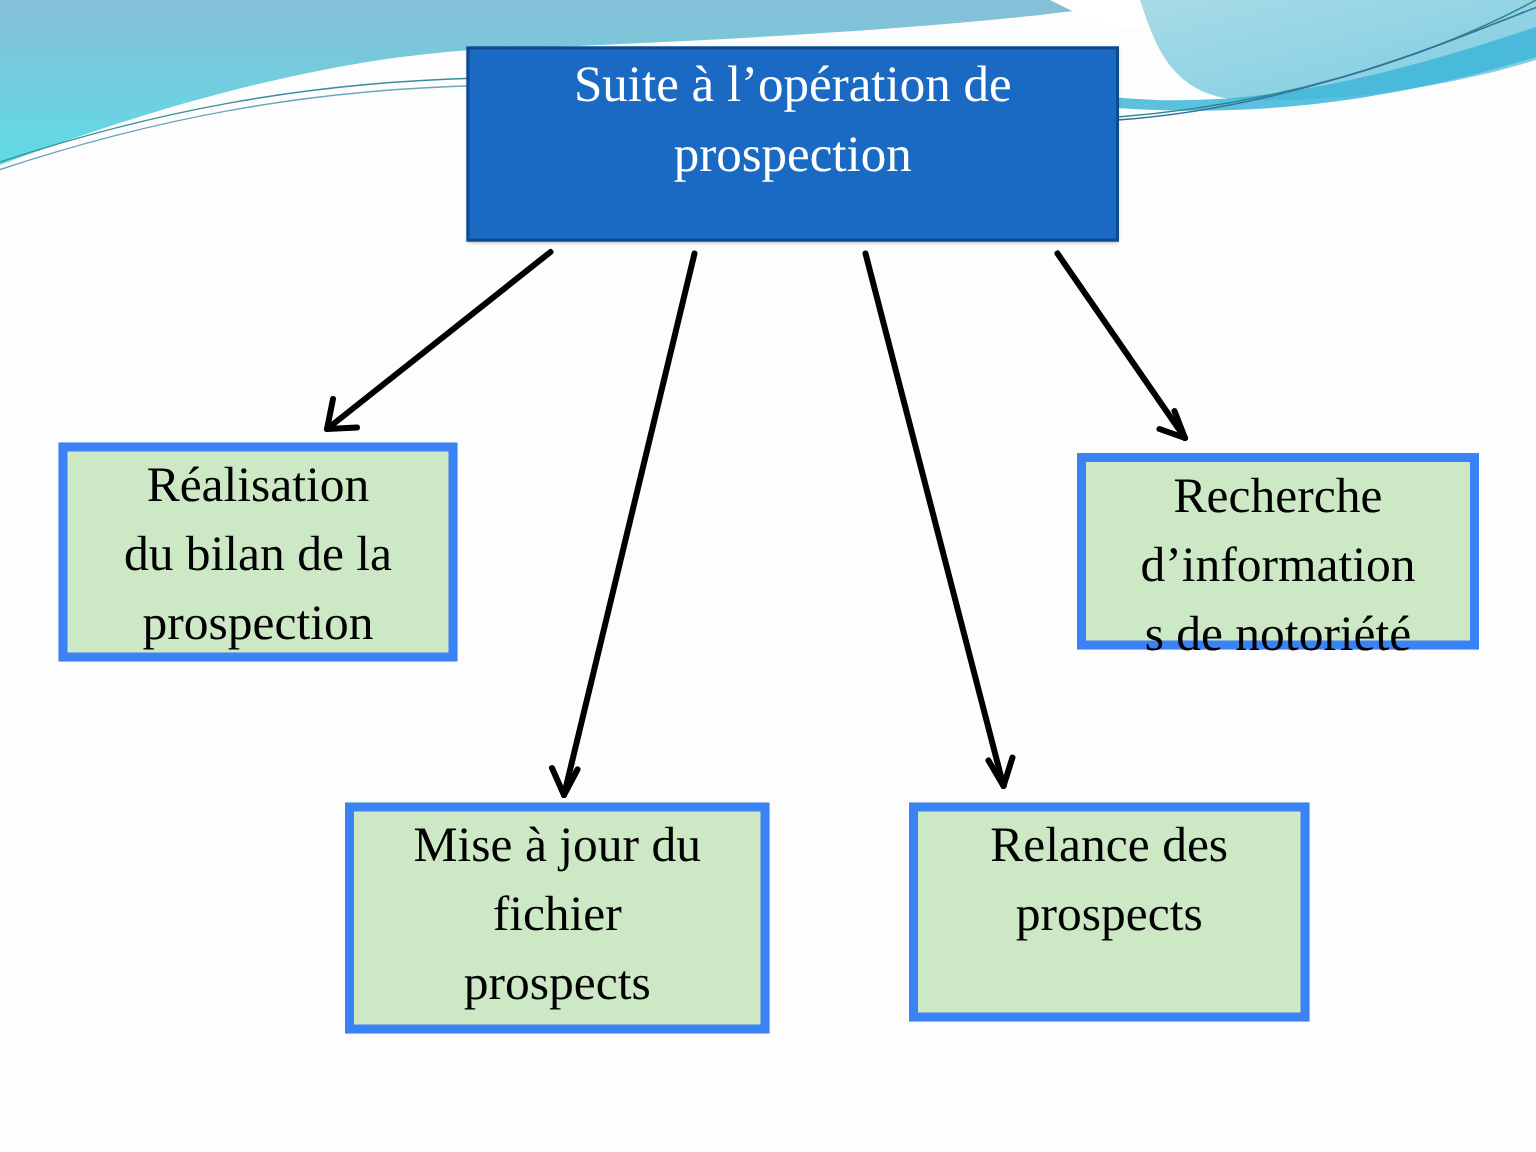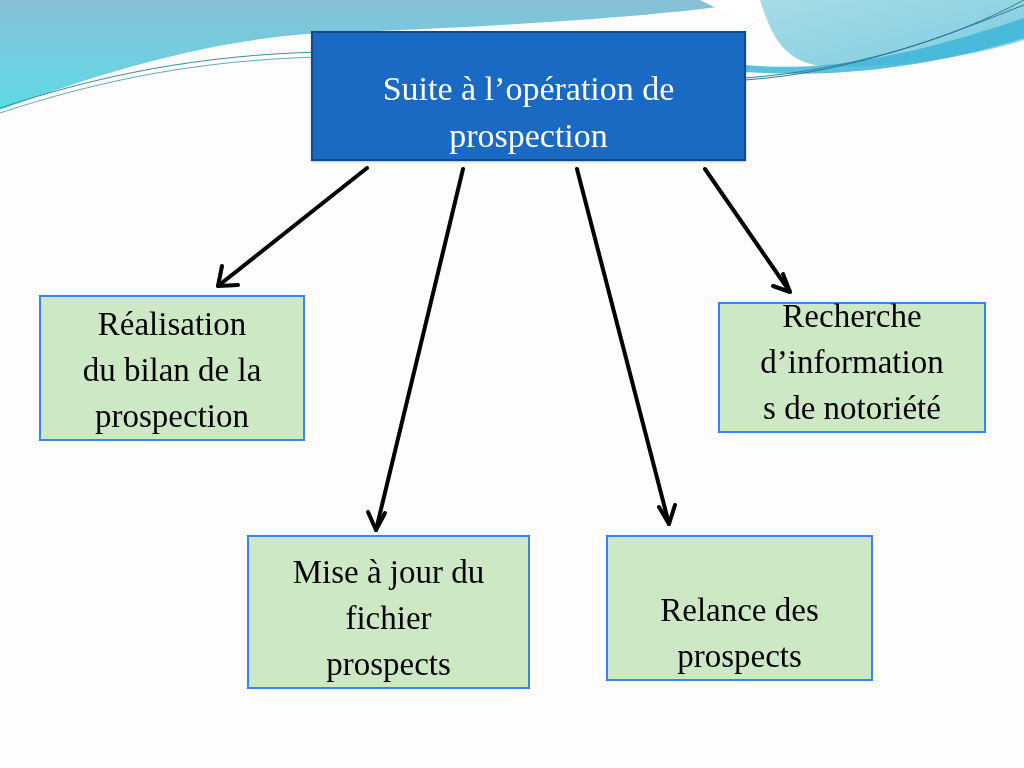--- a/index.html
+++ b/index.html
@@ -5,38 +5,38 @@
     html, body { margin: 0; padding: 0; }
     body {
       width: 1024px; height: 768px; position: relative; overflow: hidden;
       background: #fdfdfd;
       font-family: "Liberation Serif", "DejaVu Serif", serif;
     }
     .bg-waves { position: absolute; left: 0; top: 0; width: 1024px; height: 768px; z-index: 0; }
     .arrows { position: absolute; left: 0; top: 0; width: 1024px; height: 768px; z-index: 1; }
     .node {
       position: absolute; z-index: 2; box-sizing: border-box;
-      display: flex; align-items: flex-end; justify-content: center;
+      display: flex; align-items: flex-start; justify-content: center;
       text-align: center; color: #000;
     }
     .root {
       left: 311px; top: 31px; width: 435px; height: 130px;
       background: #1a6ac4;
       border: 2px solid #0f4a8e;
       color: #fff;
       font-size: 34px; line-height: 47px;
       box-shadow: 0 1px 2px rgba(0,0,0,0.25);
     }
     .leaf {
       background: #cce8c4;
-      border: 2px solid #3b82f6;
+      border: 6px solid #3b82f6;
       font-size: 33px; line-height: 46px;
     }
     .leaf-1 { left: 39px;  top: 295px; width: 266px; height: 146px; }
-    .leaf-2 { left: 247px; top: 535px; width: 283px; height: 154px; }
+    .leaf-2 { left: 230px; top: 535px; width: 283px; height: 154px; }
     .leaf-3 { left: 606px; top: 535px; width: 267px; height: 146px; }
     .leaf-4 { left: 718px; top: 302px; width: 268px; height: 131px; }
     .label { white-space: pre-line; }
   </style>
 </head>
 <body>
 
 <svg class="bg-waves" viewBox="0 0 1024 768" xmlns="http://www.w3.org/2000/svg">
   <defs>
     <linearGradient id="gLeft" x1="0" y1="0" x2="0" y2="1">

